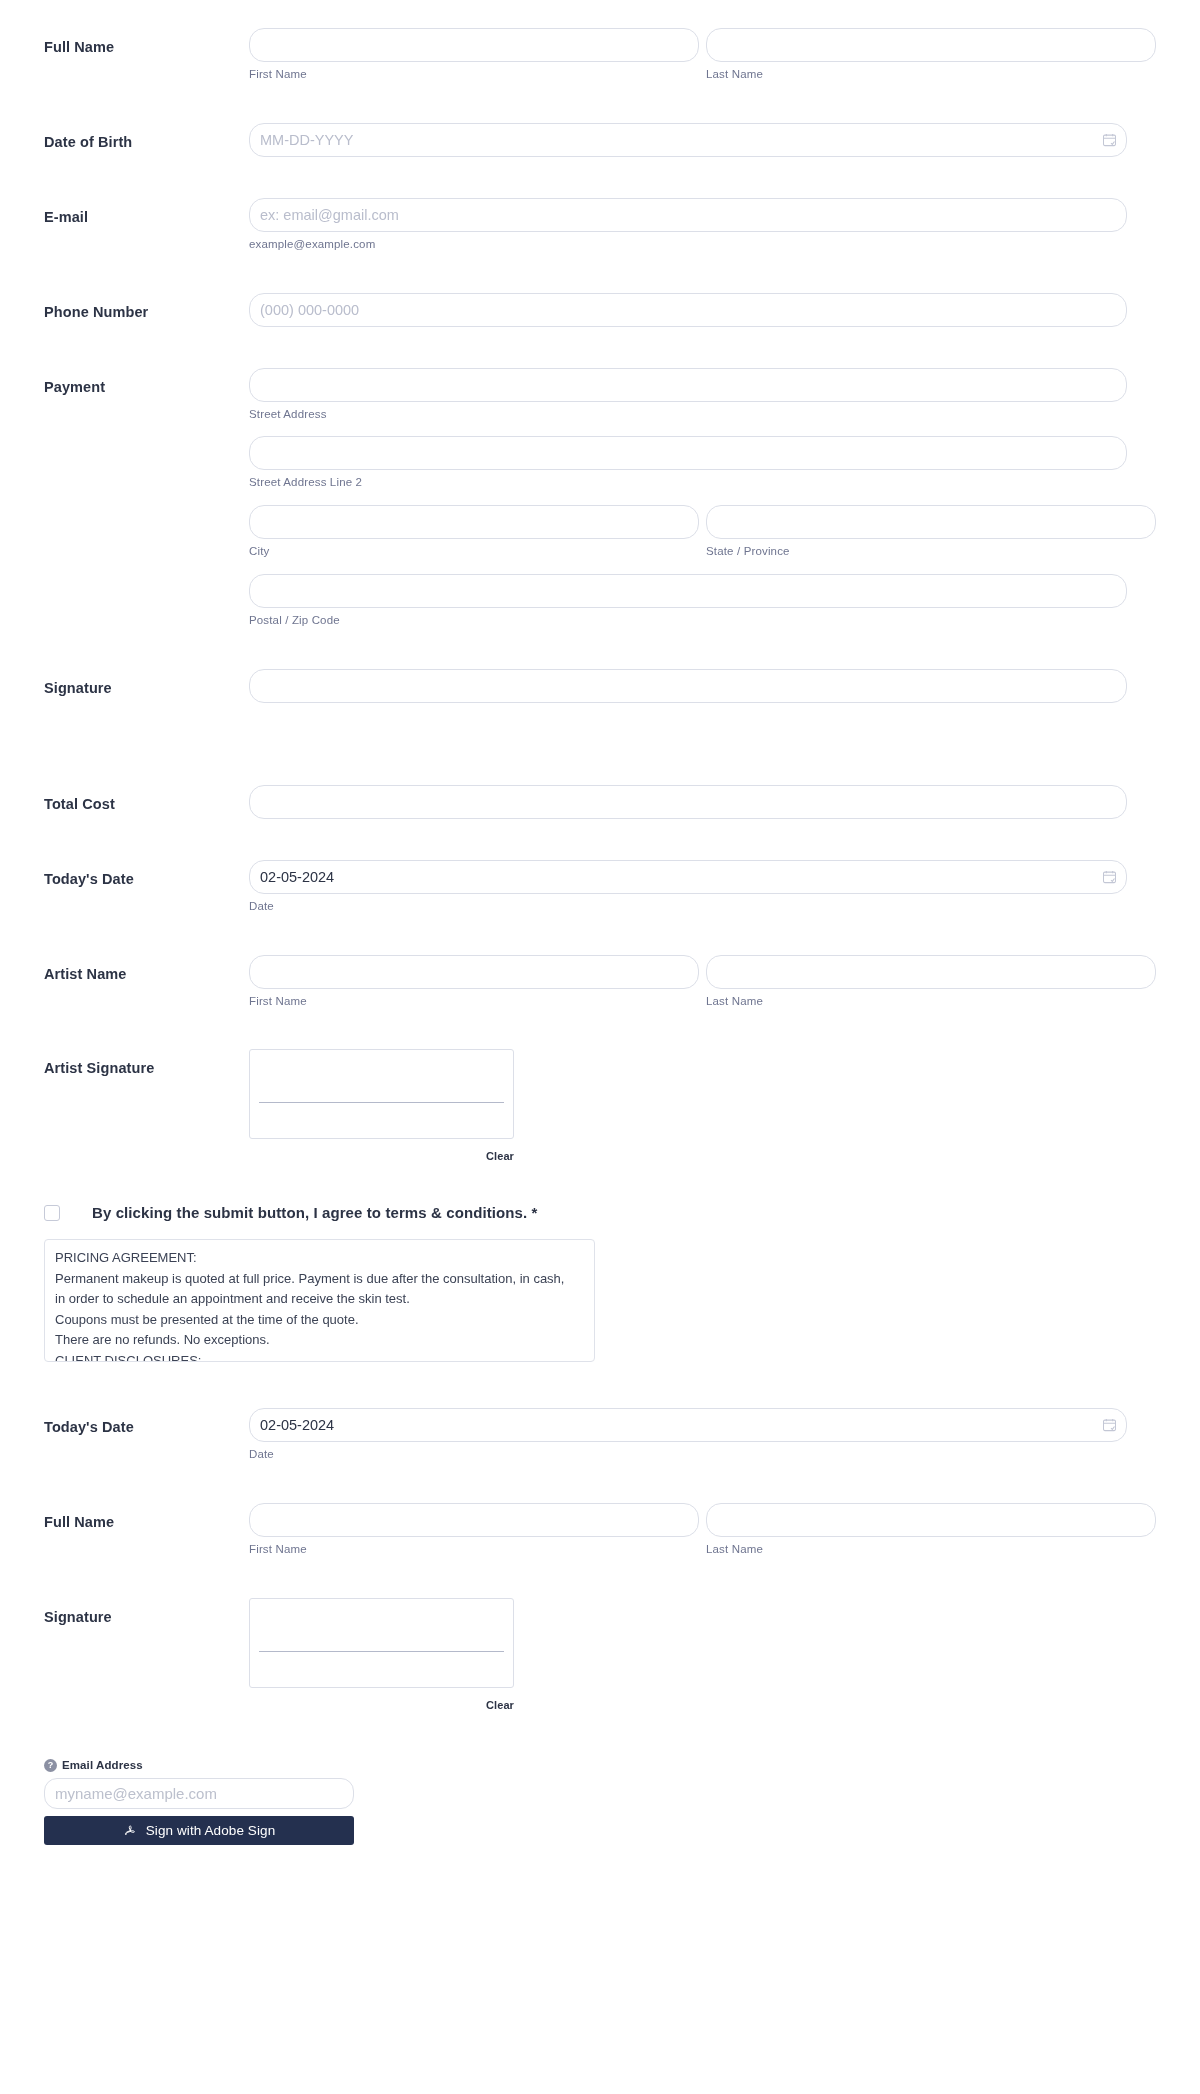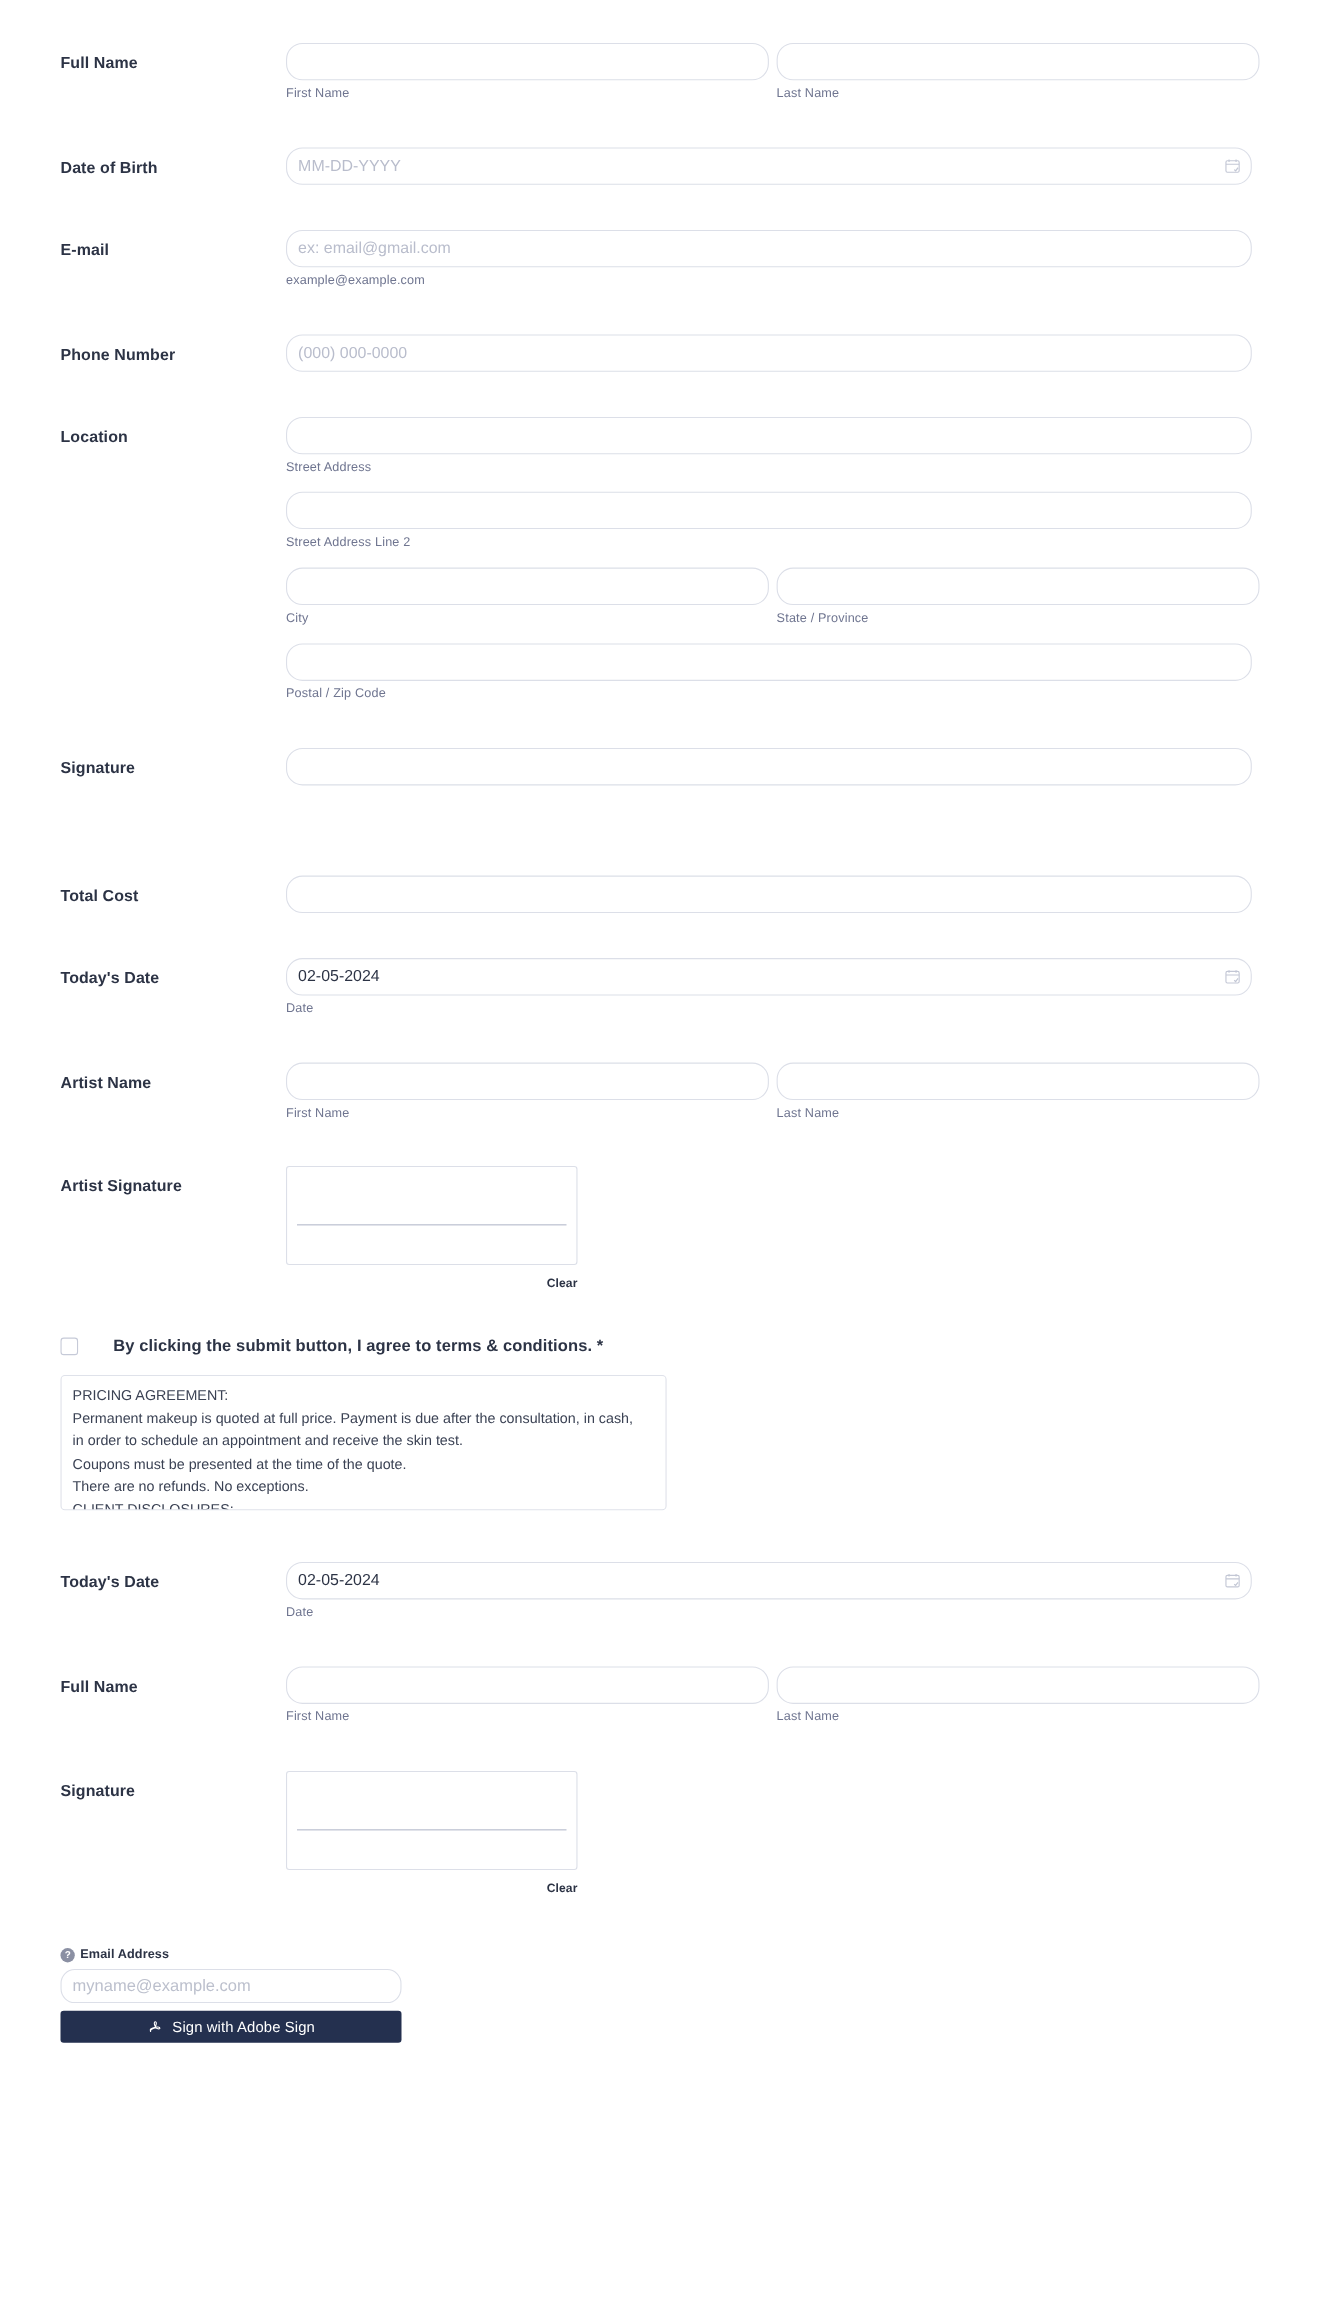--- a/index.html
+++ b/index.html
@@ -11,21 +11,21 @@
   body {
     width: 1200px;
     min-height: 2094px;
     position: relative;
     color: #2c3345;
     -webkit-font-smoothing: antialiased;
   }
 
   .form-wrap {
     width: 1200px;
-    padding: 11px;
+    padding: 0;
   }
 
   
   .frow {
     display: flex;
     align-items: flex-start;
     padding: 0 44px 0 44px;
   }
   .flabel {
     width: 205px;
@@ -288,21 +288,21 @@
       <div class="fullw">
         <input class="inp" placeholder="(000) 000-0000" style="">
       </div>
     </div>
   </div>
 
   <div class="gap-lg"></div>
 
   
   <div class="frow">
-    <div class="flabel">Location</div>
+    <div class="flabel">Payment</div>
     <div class="fbody">
       <div class="fullw">
         <input class="inp" placeholder="" style="">
         <div class="sub">Street Address</div>
       </div>
       <div style="height:15px"></div>
       <div class="fullw">
         <input class="inp" placeholder="" style="">
         <div class="sub">Street Address Line 2</div>
       </div>

